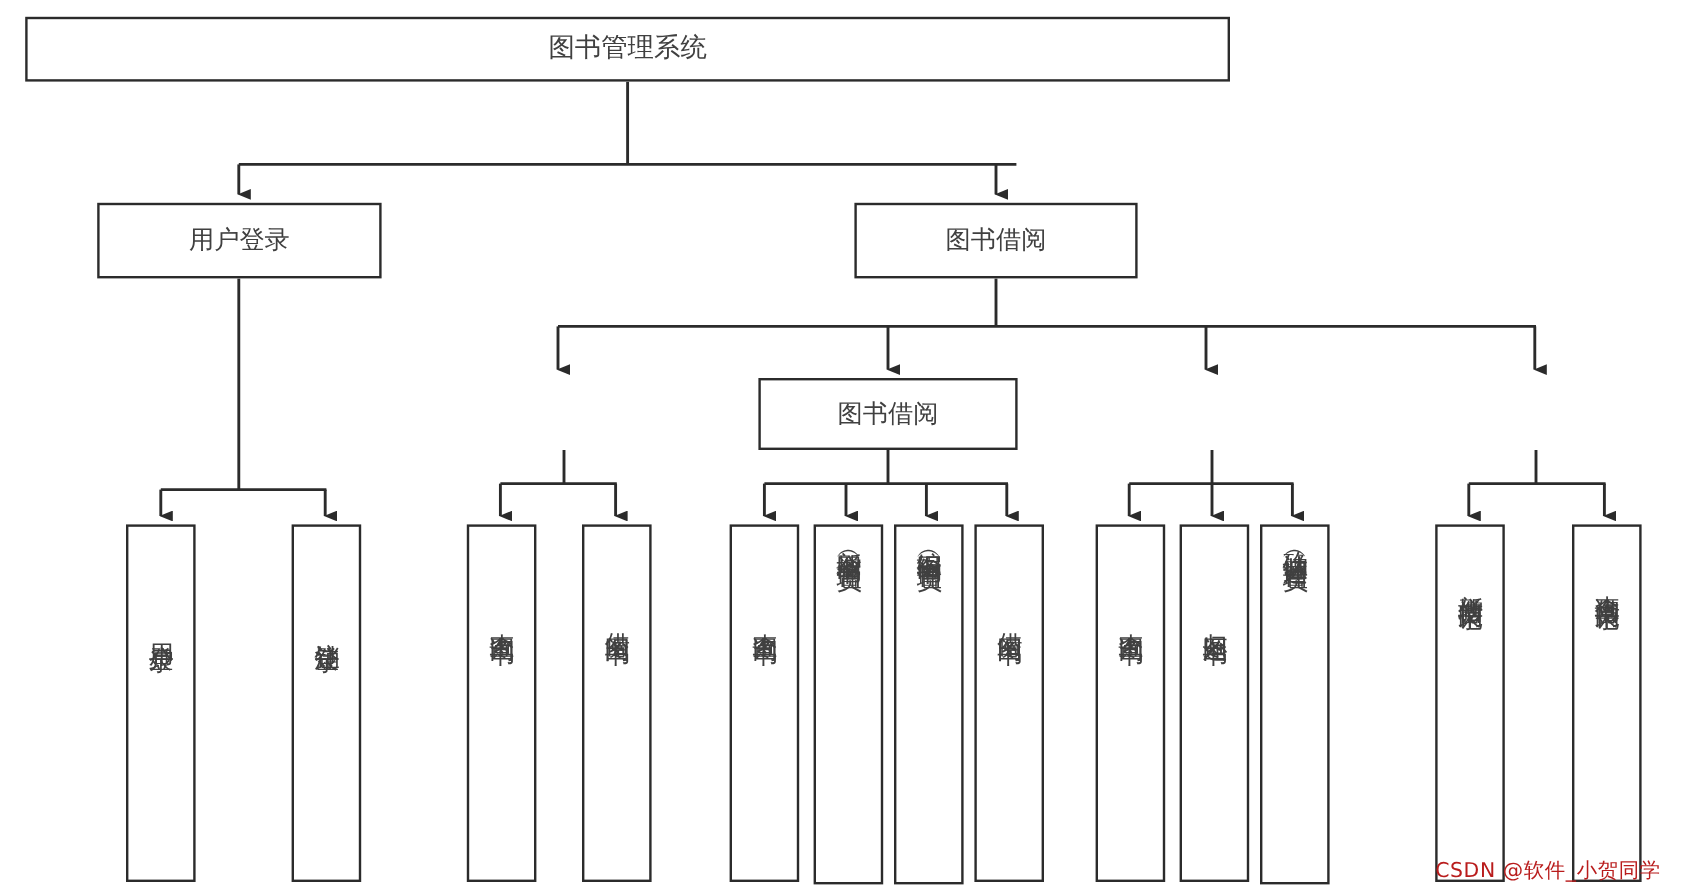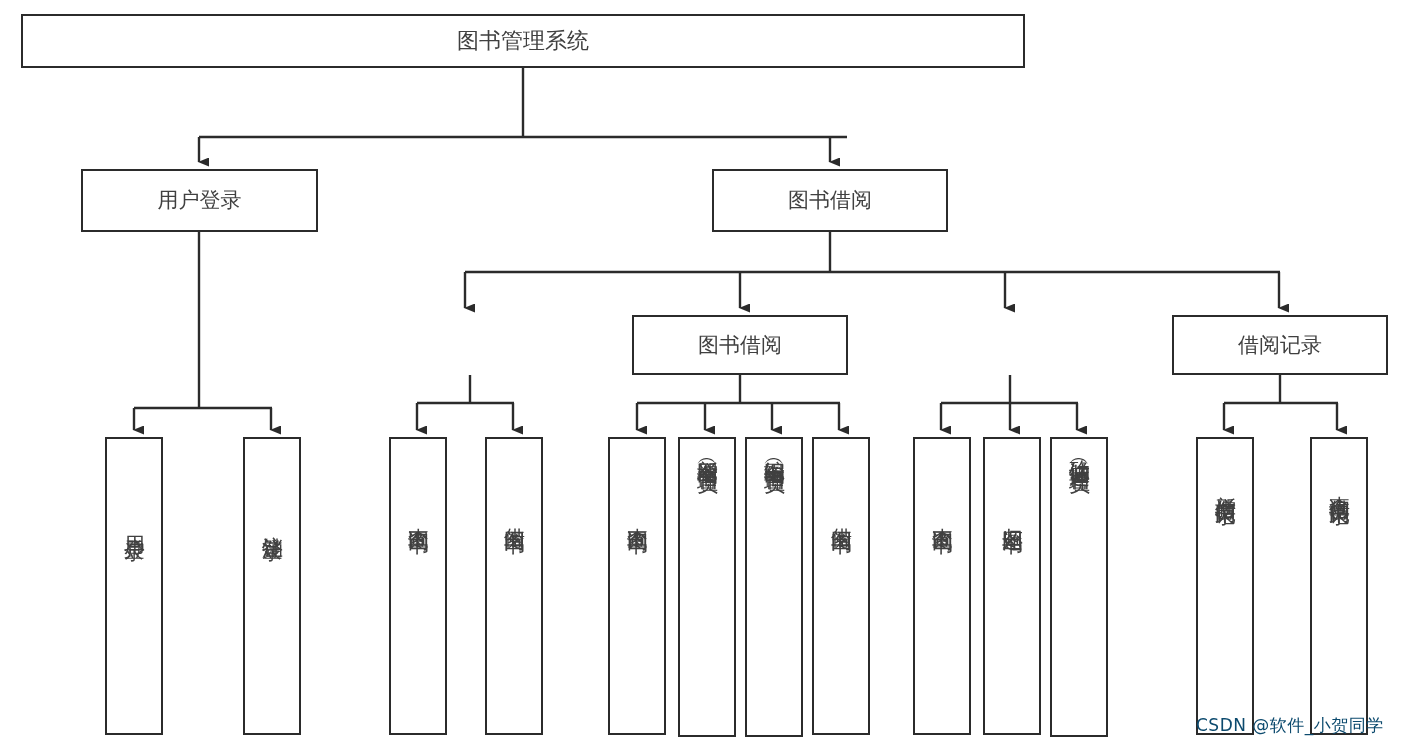--- a/index.html
+++ b/index.html
@@ -54,21 +54,21 @@
   .node.vert .lbl {
     writing-mode: vertical-rl;
     text-orientation: upright;
     font-size: 21px;
     letter-spacing: 2px;
     line-height: 1;
   }
   .watermark {
     position: absolute;
     font-size: 17px;
-    color: #0c4a6e;
+    color: #b91c1c;
     letter-spacing: 0.5px;
     white-space: nowrap;
     font-family: "DejaVu Sans", "Liberation Sans", sans-serif;
   }
 </style>
 </head>
 <body>
 
 <div id="canvas">
 
@@ -129,23 +129,20 @@
   <div class="node horiz" style="left:81px; top:169px; width:237px; height:63px;">
     <span class="lbl">用户登录</span>
   </div>
   <div class="node horiz" style="left:712px; top:169px; width:236px; height:63px;">
     <span class="lbl">图书借阅</span>
   </div>
 
   <div class="node horiz" style="left:632px; top:315px; width:216px; height:60px;">
     <span class="lbl">图书借阅</span>
   </div>
-  <div class="node horiz" style="left:1172px; top:315px; width:216px; height:60px;">
-    <span class="lbl">借阅记录</span>
-  </div>
 
   <div class="node vert" style="left:105px; top:437px; width:58px; height:298px; padding-top:80px;">
     <span class="lbl">用户登录</span>
   </div>
   <div class="node vert" style="left:243px; top:437px; width:58px; height:298px; padding-top:80px;">
     <span class="lbl">注销登录</span>
   </div>
 
   <div class="node vert" style="left:389px; top:437px; width:58px; height:298px; padding-top:72px;">
     <span class="lbl">查询图书</span>

